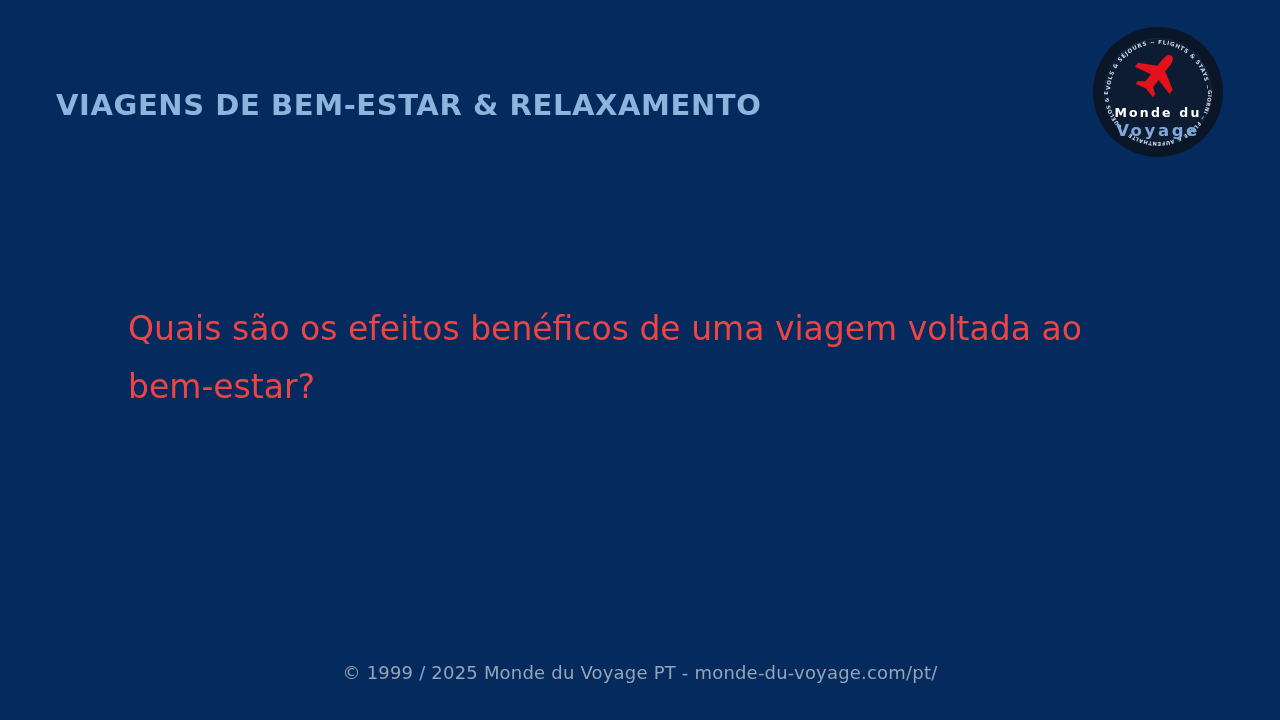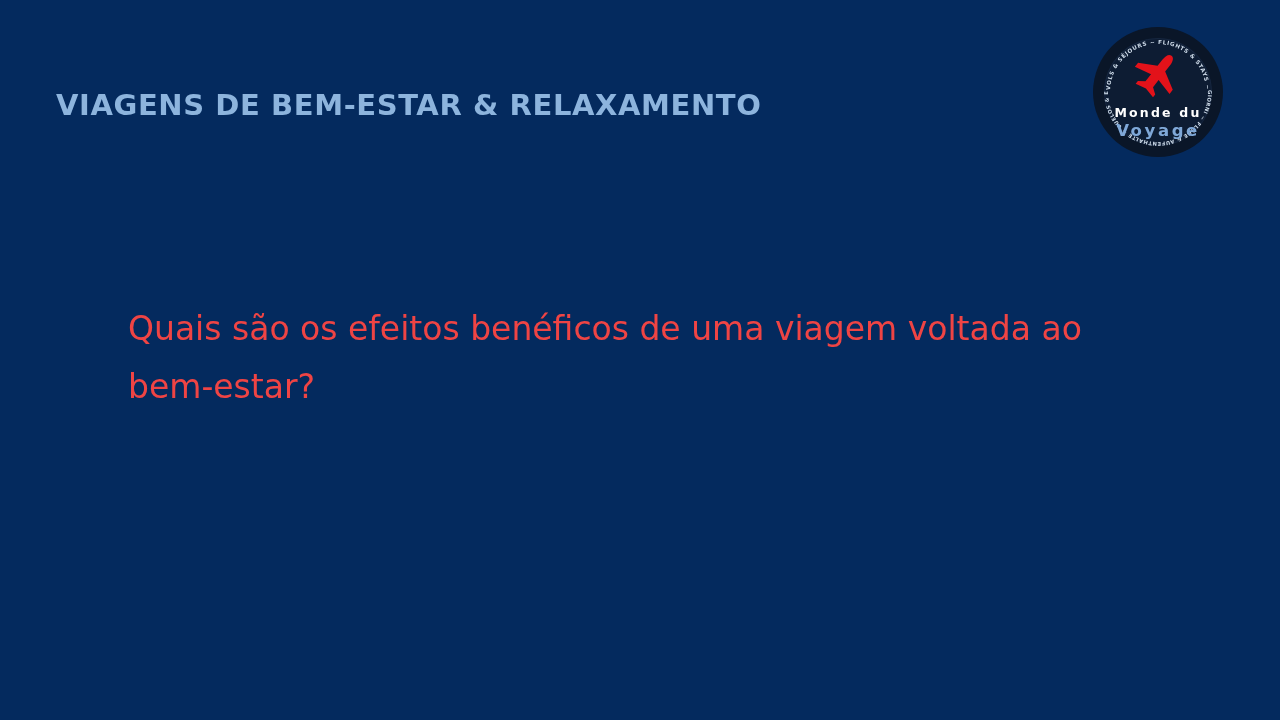--- a/index.html
+++ b/index.html
@@ -126,14 +126,15 @@
                  C -4.6,-18.5 -3.2,-22 0,-22 Z" fill="#e3121a"></path>
       </g>
 
       <text x="66" y="91" text-anchor="middle" font-family="DejaVu Sans, sans-serif" font-size="12.5" font-weight="bold" fill="#ffffff" letter-spacing="2.2">Monde du</text>
       <text x="66" y="110" text-anchor="middle" font-family="DejaVu Sans, sans-serif" font-size="16.5" font-weight="bold" fill="#7fa8d8" letter-spacing="2.6">Voyage</text>
     </svg>
   </div>
 
   <div class="main-question">Quais são os efeitos benéficos de uma viagem voltada ao bem-estar?</div>
 
+  <div class="slide-footer">© 1999 / 2025 Monde du Voyage PT - monde-du-voyage.com/pt/</div>
 
 </div>
 
 </body></html>

